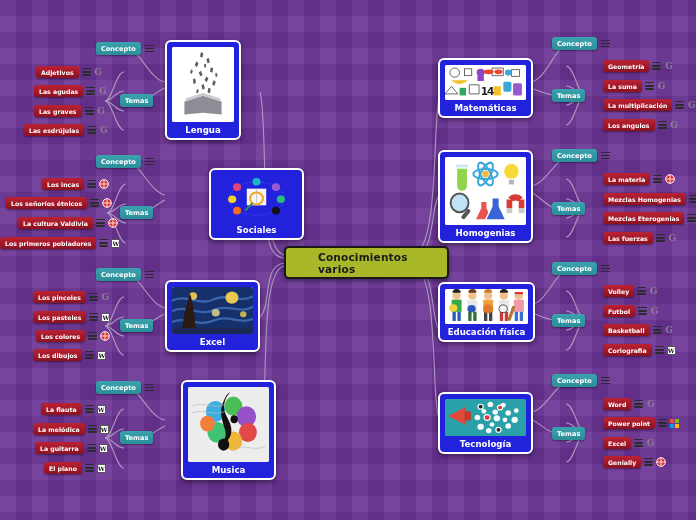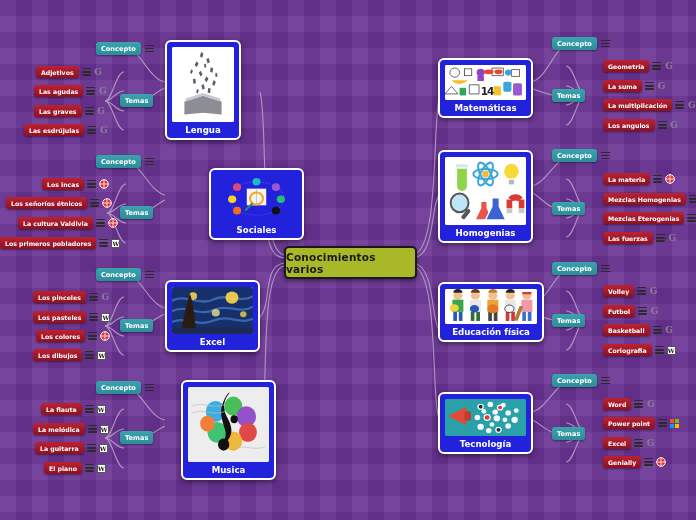--- a/index.html
+++ b/index.html
@@ -15,21 +15,21 @@
   }
   #stage{position:absolute;inset:0;width:696px;height:520px;}
   svg.links{position:absolute;left:0;top:0;width:696px;height:520px;pointer-events:none;}
 
   
   .center-node{
     position:absolute;left:284px;top:246px;width:129px;height:29px;
     background:#a8b829;border:2px solid #1a1a1a;border-radius:5px;
     box-shadow:0 2px 4px rgba(0,0,0,.45);
     display:flex;align-items:center;justify-content:center;
-    color:#1a1a1a;font-size:10.5px;font-weight:bold;letter-spacing:.2px;
+    color:#1a1a1a;font-size:10.5px;font-weight:bold;letter-spacing:.2px;padding-left:32px;
   }
 
   
   .subject{
     position:absolute;background:#2222dd;border:2px solid #ffffff;border-radius:6px;
     box-shadow:0 2px 5px rgba(0,0,0,.45);
     display:flex;flex-direction:column;align-items:center;
     padding:5px 5px 3px 5px;box-sizing:border-box;
   }
   .subject .thumb{
@@ -658,21 +658,21 @@
   <div class="leaf-row" style="left:603px;top:232px;">
     <span class="leaf">Las fuerzas</span>
     <span class="ico ico-ham">
         <i></i>
         <i></i>
         <i></i>
       </span>
     <span class="ico ico-g">G</span>
   </div>
 
-  <div class="subject" style="left:438px;top:282px;width:106px;height:60px;">
+  <div class="subject" style="left:438px;top:282px;width:97px;height:60px;">
     <div class="thumb">
       <svg viewBox="0 0 100 46" preserveAspectRatio="none">
         <rect width="100" height="46" fill="#fff"></rect>
         <g>
           <circle cx="14" cy="9" r="5" fill="#f0c090"></circle>
             <path d="M9 5 a5 5 0 0 1 10 0z" fill="#222"></path>
           <rect x="8" y="14" width="12" height="16" fill="#3aa84a"></rect>
             <rect x="9" y="30" width="4" height="12" fill="#2b58b8"></rect>
             <rect x="15" y="30" width="4" height="12" fill="#2b58b8"></rect>
           <circle cx="10" cy="25" r="5" fill="#f0d23a"></circle>

